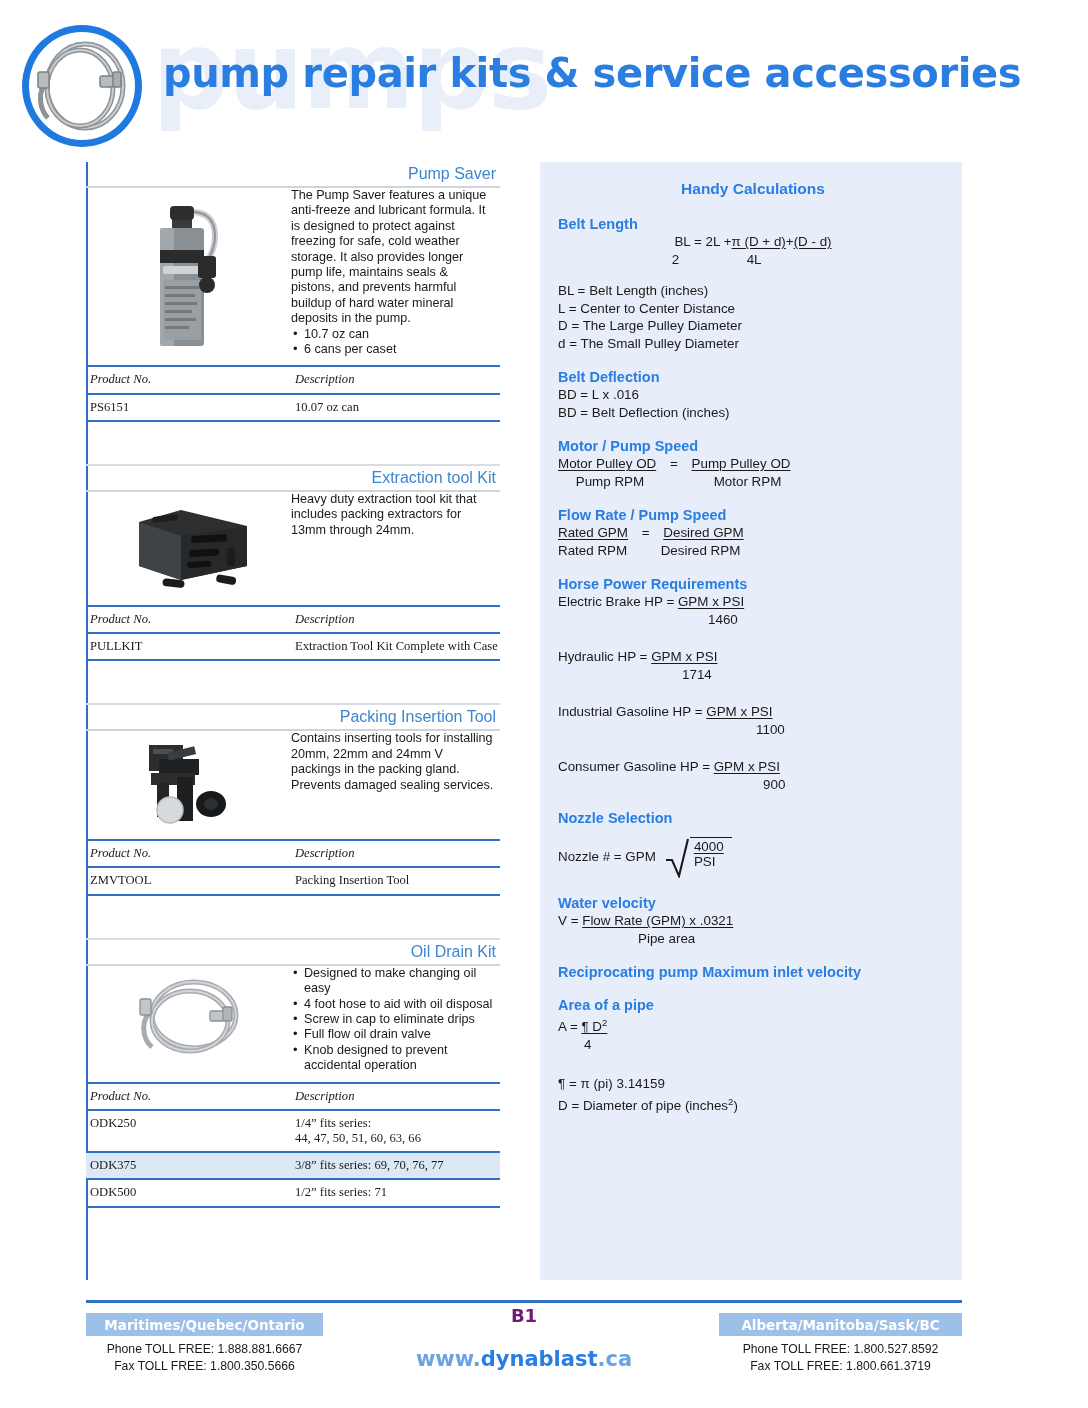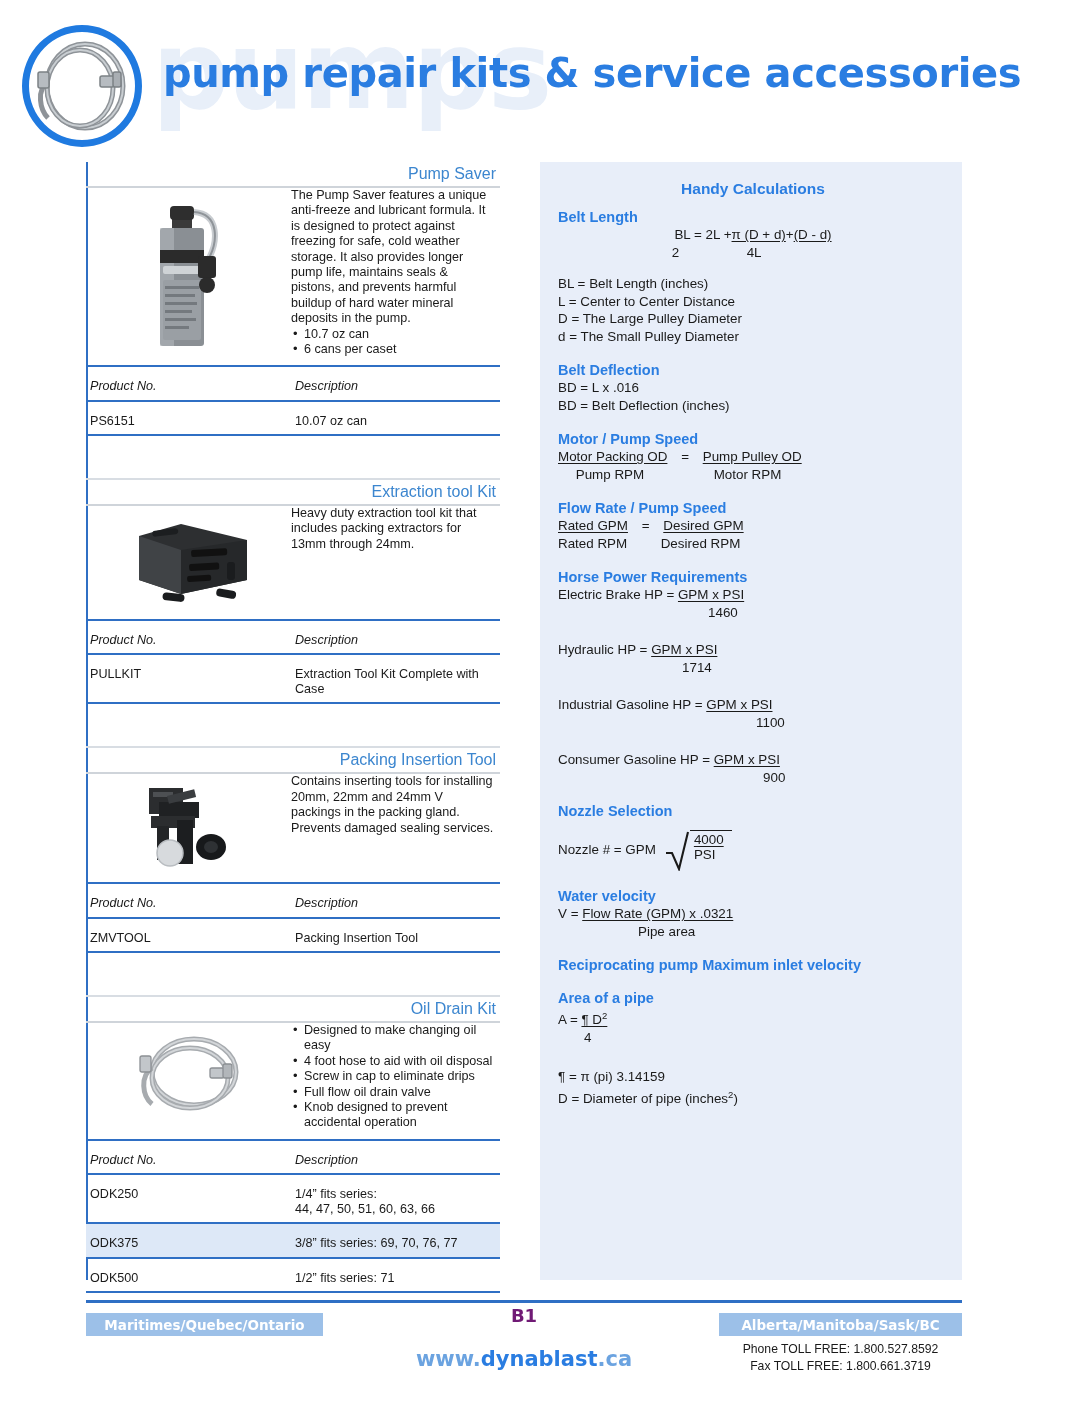--- a/index.html
+++ b/index.html
@@ -54,41 +54,42 @@
   .prod-text { flex: 1; font-size: 12.6px; line-height: 15.4px; padding-right: 6px; }
   .prod-text p { margin: 0; }
   ul.bul { list-style: none; margin: 0; padding: 0; }
   ul.bul li { position: relative; padding-left: 13px; }
   ul.bul li::before {
     content: "\2022"; position: absolute; left: 2px; top: -1px; font-size: 13px;
   }
 
   table.ptable { width: 100%; border-collapse: collapse; font-size: 12.6px; }
   table.ptable th, table.ptable td {
-    text-align: left; padding: 12px 0 5px 4px; vertical-align: top;
+    text-align: left; padding: 5px 0 5px 4px; vertical-align: top;
     line-height: 15.2px;
+    font-family: Liberation Serif, serif;
   }
   table.ptable th { font-style: italic; font-weight: 400; }
   table.ptable thead tr { border-top: 2px solid #2f6fc4; border-bottom: 2px solid #2f6fc4; }
   table.ptable tbody tr { border-bottom: 2px solid #2f6fc4; }
   table.ptable .c1 { width: 205px; }
   tr.hl { background: #dde8f7; }
   .gap { height: 44px; }
   .gap-line { border-bottom: 2px solid #d8dde3; height: 100%; }
 
   
   .calc-panel {
     position: absolute; left: 540px; top: 162px;
     width: 422px; height: 1118px;
     background: #e8eef9;
     padding: 18px 14px 10px 18px;
   }
   .calc-head {
     text-align: center; font-size: 15.5px; font-weight: 700;
-    color: #2a7de1; margin-bottom: 11px;
+    color: #2a7de1; margin-bottom: 18px;
   }
   .calc-block { margin-bottom: 17px; }
   .calc-h {
     font-size: 14.5px; font-weight: 700; color: #2a7de1;
     margin-bottom: 1px;
   }
   .calc-line { font-size: 13.4px; line-height: 17.5px; }
   .u { text-decoration: underline; text-underline-offset: 2px; }
   .frac-row { display: flex; align-items: baseline; font-size: 13.4px; line-height: 17.5px; justify-content: center; }
   .den { font-size: 13.4px; line-height: 17.5px; }
@@ -367,21 +368,21 @@
 
     <div class="calc-block">
       <div class="calc-h">Belt Deflection</div>
       <div class="calc-line">BD = L x .016</div>
       <div class="calc-line">BD = Belt Deflection (inches)</div>
     </div>
 
     <div class="calc-block">
       <div class="calc-h">Motor / Pump Speed</div>
       <div class="calc-line">
-        <span class="u">Motor Packing OD</span>
+        <span class="u">Motor Pulley OD</span>
         <span style="padding:0 10px">=</span>
         <span class="u">Pump Pulley OD</span>
       </div>
       <div class="calc-line">
         <span style="display:inline-block;width:14px"></span>
         <span>Pump RPM</span>
         <span style="display:inline-block;width:62px"></span>
         <span>Motor RPM</span>
       </div>
     </div>
@@ -471,20 +472,24 @@
       </div>
       <div style="height:22px"></div>
       <div class="calc-line">¶ = π (pi) 3.14159</div>
       <div class="calc-line"><span>D = Diameter of pipe (inches</span><sup class="sq2">2</sup><span>)</span></div>
     </div>
   </div>
 
   <div class="footer-rule"></div>
   <div class="badge badge-left">Maritimes/Quebec/Ontario</div>
   <div class="badge badge-right">Alberta/Manitoba/Sask/BC</div>
+  <div class="contact contact-left">
+    <div>Phone TOLL FREE:  1.888.881.6667</div>
+    <div>Fax TOLL FREE:  1.800.350.5666</div>
+  </div>
   <div class="contact contact-right">
     <div>Phone TOLL FREE:  1.800.527.8592</div>
     <div>Fax TOLL FREE:  1.800.661.3719</div>
   </div>
   <div class="page-no">B1</div>
   <div class="weburl"><span>www.</span><b>dynablast</b><span>.ca</span></div>
 
 </div>
 
 </body></html>

